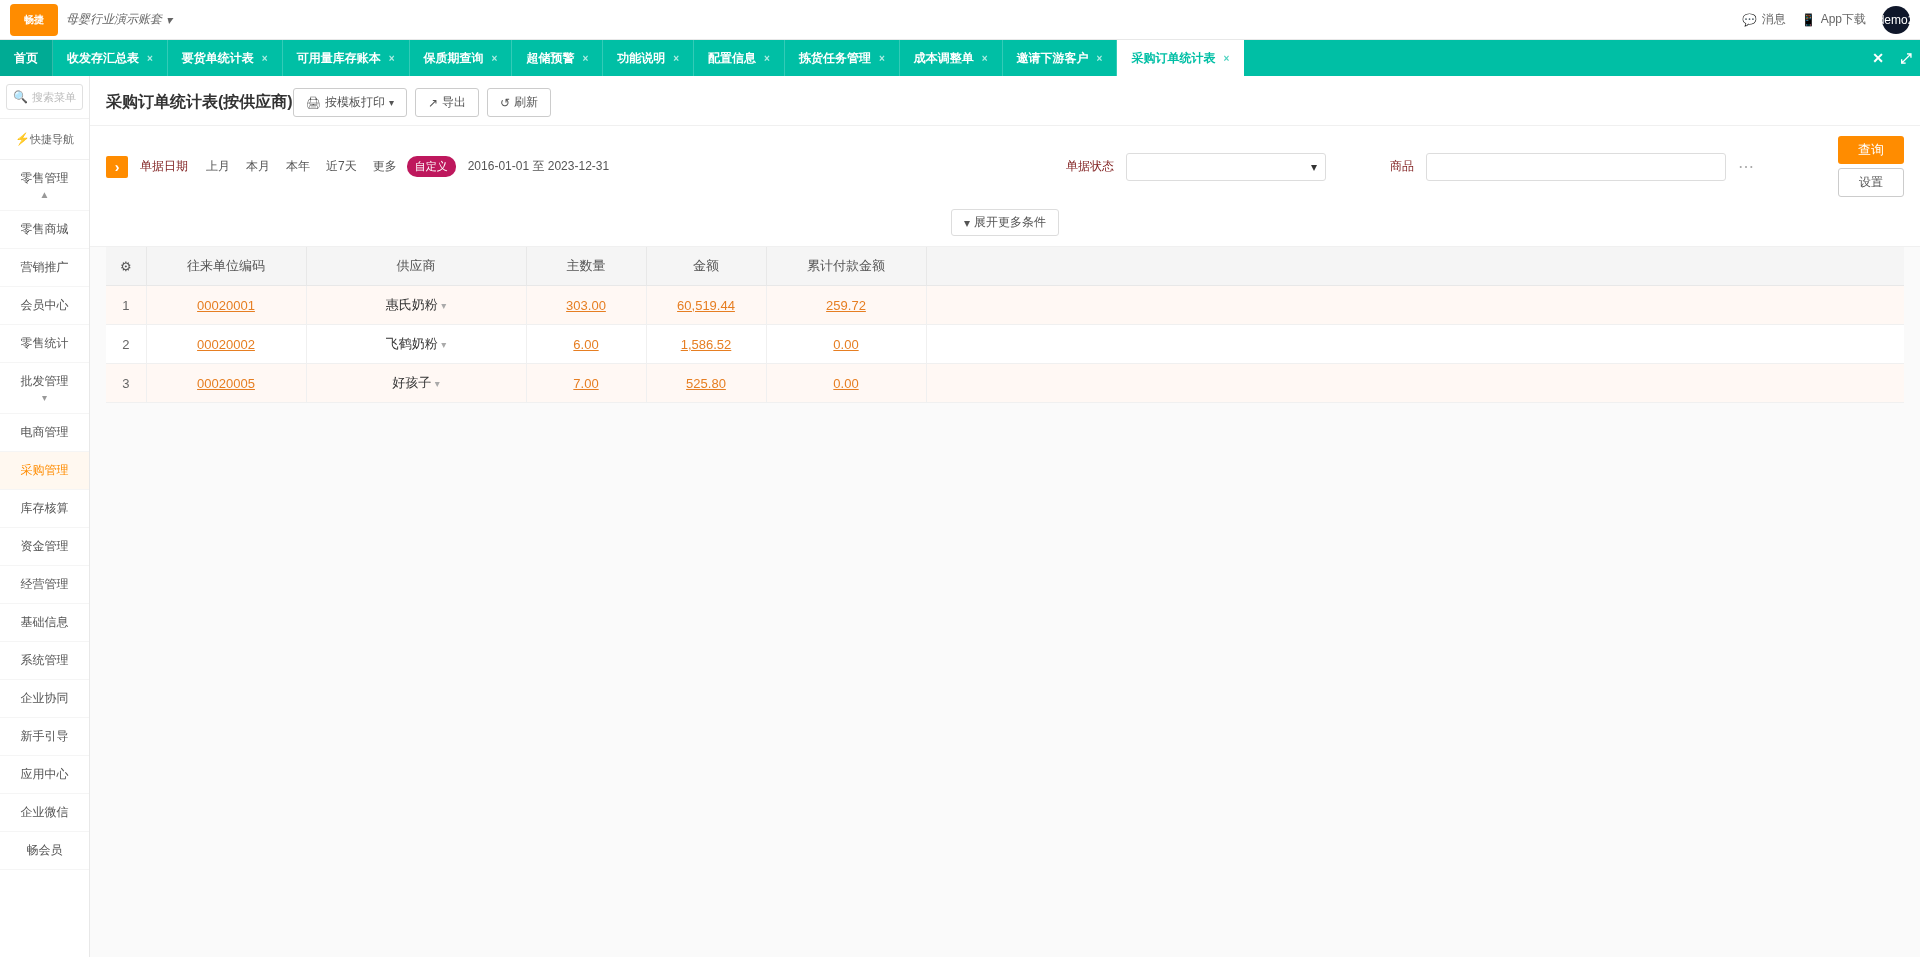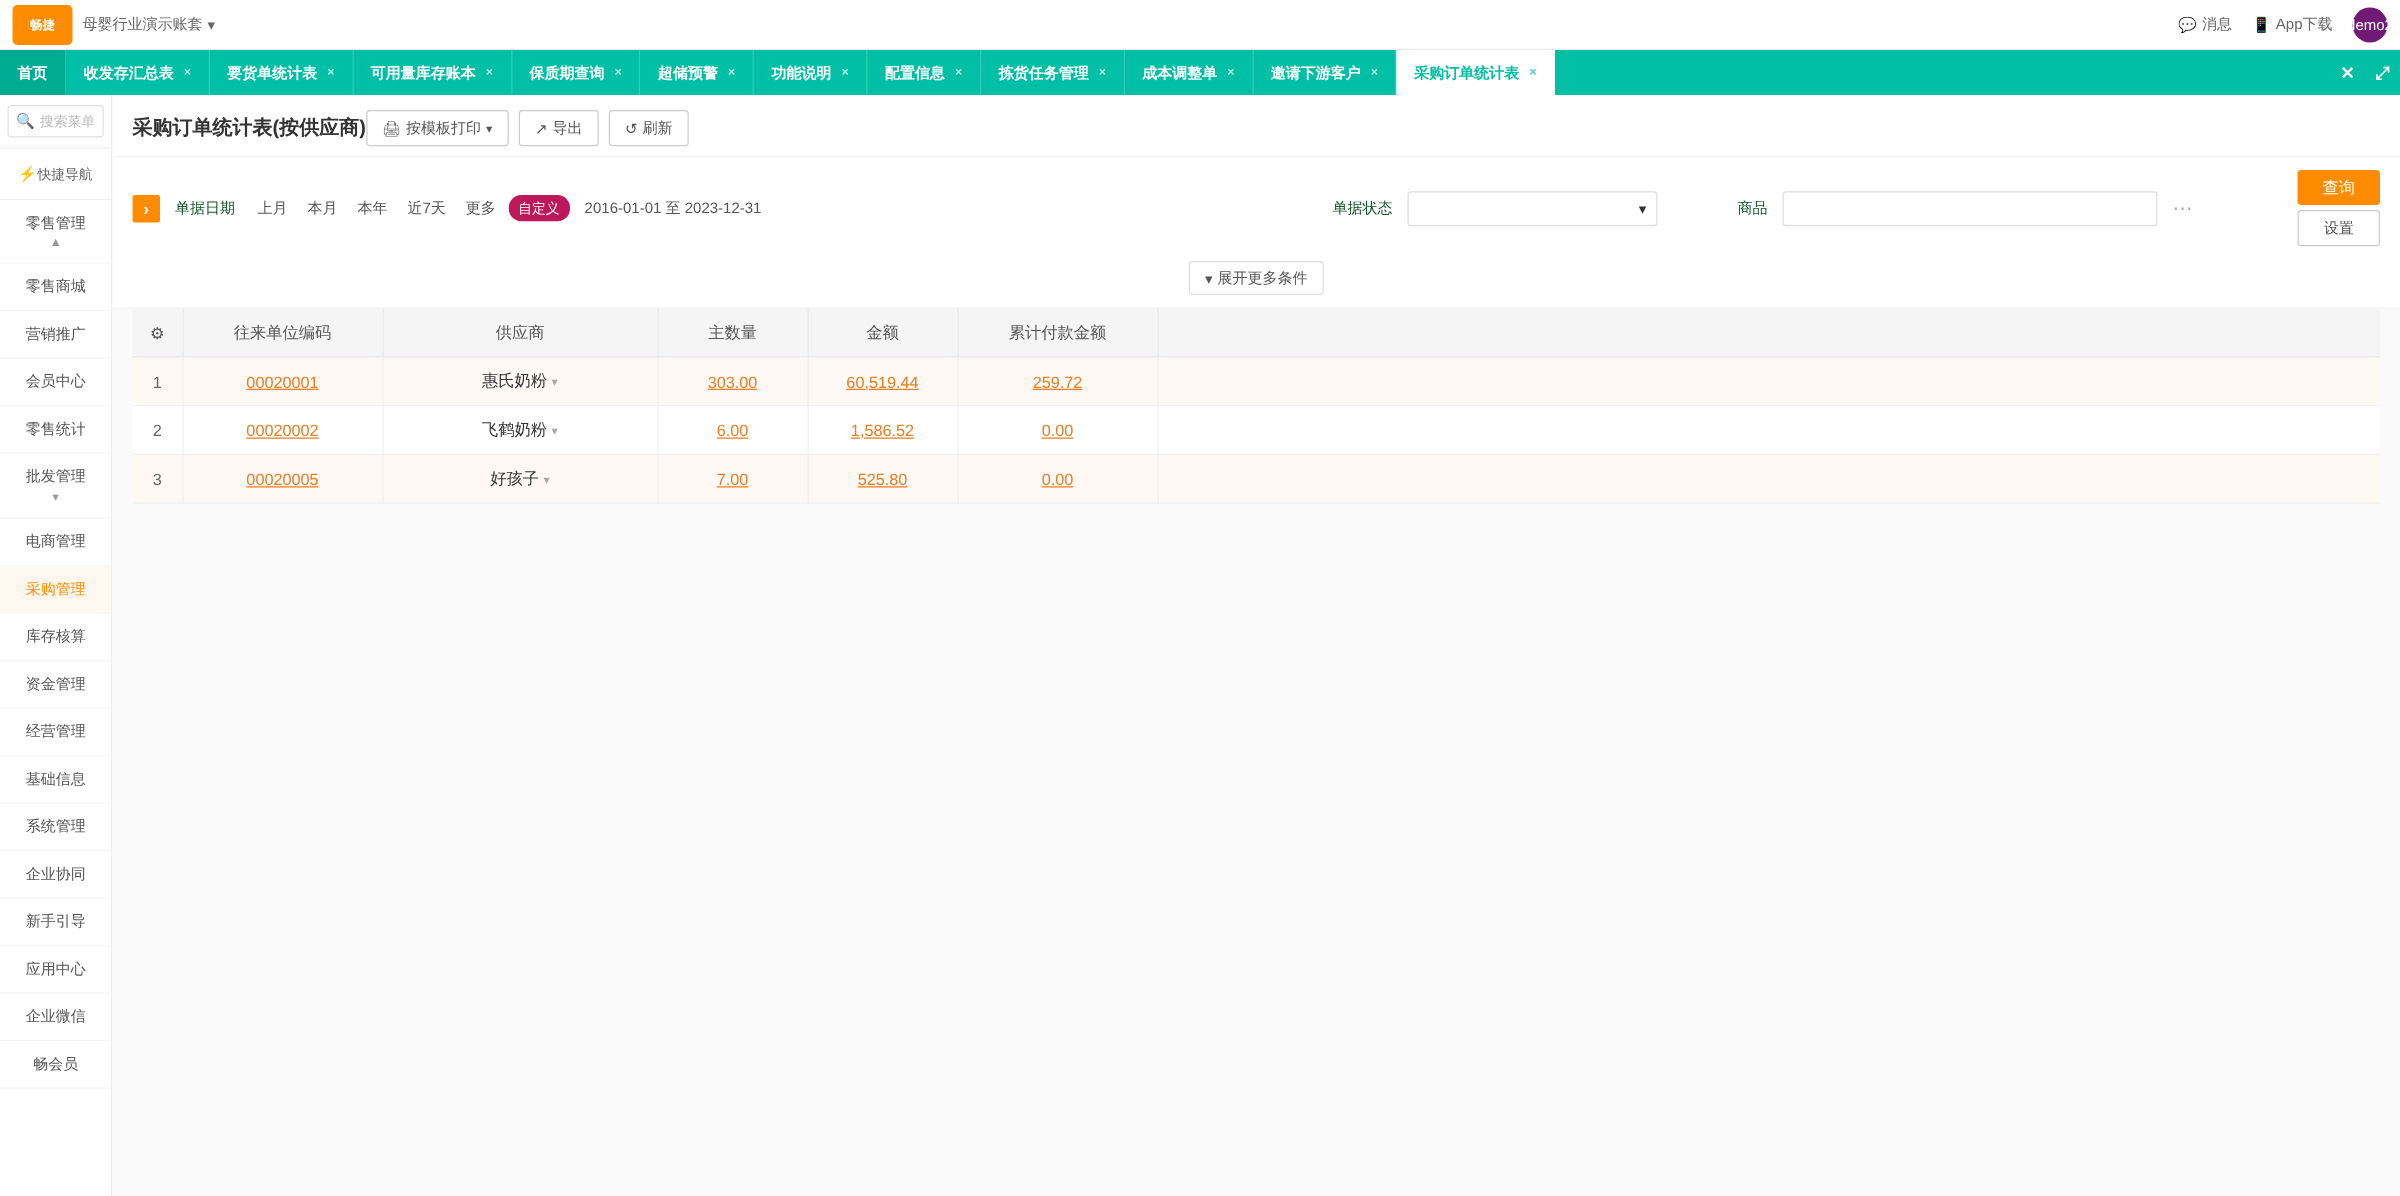--- a/index.html
+++ b/index.html
@@ -2,24 +2,24 @@
 <html><head>
   <meta charset="utf-8">
   <style>
     * { margin: 0; padding: 0; box-sizing: border-box; }
     body { font-family: 'Microsoft YaHei', Arial, sans-serif; font-size: 13px; background: #f5f5f5; color: #333; width: 1920px; height: 957px; overflow: hidden; display: flex; flex-direction: column; }
 
     
     .top-bar { height: 40px; background: #fff; display: flex; align-items: center; justify-content: space-between; padding: 0 10px; border-bottom: 1px solid #e8e8e8; flex-shrink: 0; }
     .top-bar-left { display: flex; align-items: center; gap: 8px; }
     .logo { width: 48px; height: 32px; background: #ff8c00; border-radius: 4px; display: flex; align-items: center; justify-content: center; font-size: 10px; color: #fff; font-weight: bold; }
-    .workspace-selector { display: flex; align-items: center; gap: 4px; color: #666; cursor: pointer; font-size: 12px; }
+    .workspace-selector { display: flex; align-items: center; gap: 4px; color: #666; cursor: pointer; font-size: 12px; font-style: italic; }
     .top-bar-right { display: flex; align-items: center; gap: 16px; color: #666; font-size: 12px; }
     .top-bar-right span { display: flex; align-items: center; gap: 4px; cursor: pointer; }
-    .avatar { width: 28px; height: 28px; border-radius: 50%; background: #701a75; display: flex; align-items: center; justify-content: center; color: #fff; font-size: 12px; }
+    .avatar { width: 28px; height: 28px; border-radius: 50%; background: #0f172a; display: flex; align-items: center; justify-content: center; color: #fff; font-size: 12px; }
 
     
     .nav-tabs { height: 36px; background: #00bfa5; display: flex; align-items: center; flex-shrink: 0; overflow: hidden; font-weight: bold; }
     .nav-tab { height: 36px; padding: 0 14px; display: flex; align-items: center; gap: 6px; color: #fff; cursor: pointer; font-size: 12px; white-space: nowrap; border-right: 1px solid rgba(255,255,255,0.2); }
     .nav-tab.home { background: rgba(0,0,0,0.1); }
     .nav-tab.active { background: #fff; color: #00bfa5; }
     .nav-tab .close-x { font-size: 10px; color: inherit; opacity: 0.7; margin-left: 2px; }
     .nav-tab.active .close-x { color: #00bfa5; }
     .nav-tabs-right { margin-left: auto; display: flex; align-items: center; }
     .nav-tab-icon { width: 28px; height: 36px; display: flex; align-items: center; justify-content: center; color: #fff; cursor: pointer; font-size: 14px; }
@@ -47,21 +47,21 @@
     .page-title { font-size: 16px; font-weight: bold; color: #333; }
     .page-actions { display: flex; align-items: center; gap: 8px; }
     .btn-print { display: flex; align-items: center; gap: 4px; padding: 5px 12px; border: 1px solid #ccc; border-radius: 3px; background: #fff; cursor: pointer; font-size: 12px; color: #555; }
     .btn-export { display: flex; align-items: center; gap: 4px; padding: 5px 12px; border: 1px solid #ccc; border-radius: 3px; background: #fff; cursor: pointer; font-size: 12px; color: #555; }
     .btn-refresh { display: flex; align-items: center; gap: 4px; padding: 5px 12px; border: 1px solid #ccc; border-radius: 3px; background: #fff; cursor: pointer; font-size: 12px; color: #555; }
 
     
     .filter-area { padding: 10px 16px; background: #fff; border-bottom: 1px solid #f0f0f0; flex-shrink: 0; }
     .filter-row { display: flex; align-items: center; gap: 12px; margin-bottom: 8px; }
     .filter-toggle { width: 22px; height: 22px; background: #ff8c00; border-radius: 2px; display: flex; align-items: center; justify-content: center; cursor: pointer; color: #fff; font-size: 14px; font-weight: bold; }
-    .filter-label { font-size: 12px; color: #14532d; white-space: nowrap; }
+    .filter-label { font-size: 12px; color: #7f1d1d; white-space: nowrap; }
     .date-shortcuts { display: flex; gap: 4px; }
     .date-btn { padding: 2px 6px; font-size: 12px; color: #555; cursor: pointer; border: none; background: none; }
     .date-custom { display: inline-flex; align-items: center; padding: 2px 8px; background: #be185d; border-radius: 10px; font-size: 11px; color: #fff; cursor: pointer; }
     .date-range { font-size: 12px; color: #555; }
     .select-box { height: 28px; padding: 0 8px; border: 1px solid #ddd; border-radius: 3px; font-size: 12px; min-width: 180px; background: #fff; cursor: pointer; display: flex; align-items: center; justify-content: space-between; }
     .filter-input-box { height: 28px; padding: 0 8px; border: 1px solid #ddd; border-radius: 3px; font-size: 12px; min-width: 200px; display: flex; align-items: center; }
     .expand-btn { display: flex; align-items: center; gap: 4px; font-size: 12px; color: #555; cursor: pointer; padding: 4px 12px; border: 1px solid #ddd; border-radius: 3px; background: #fff; width: fit-content; margin: 4px auto 0; }
     .btn-search { padding: 5px 20px; background: #ff8c00; color: #fff; border: none; border-radius: 3px; font-size: 13px; cursor: pointer; }
     .btn-settings { padding: 5px 12px; background: #fff; color: #555; border: 1px solid #ccc; border-radius: 3px; font-size: 12px; cursor: pointer; }
 

